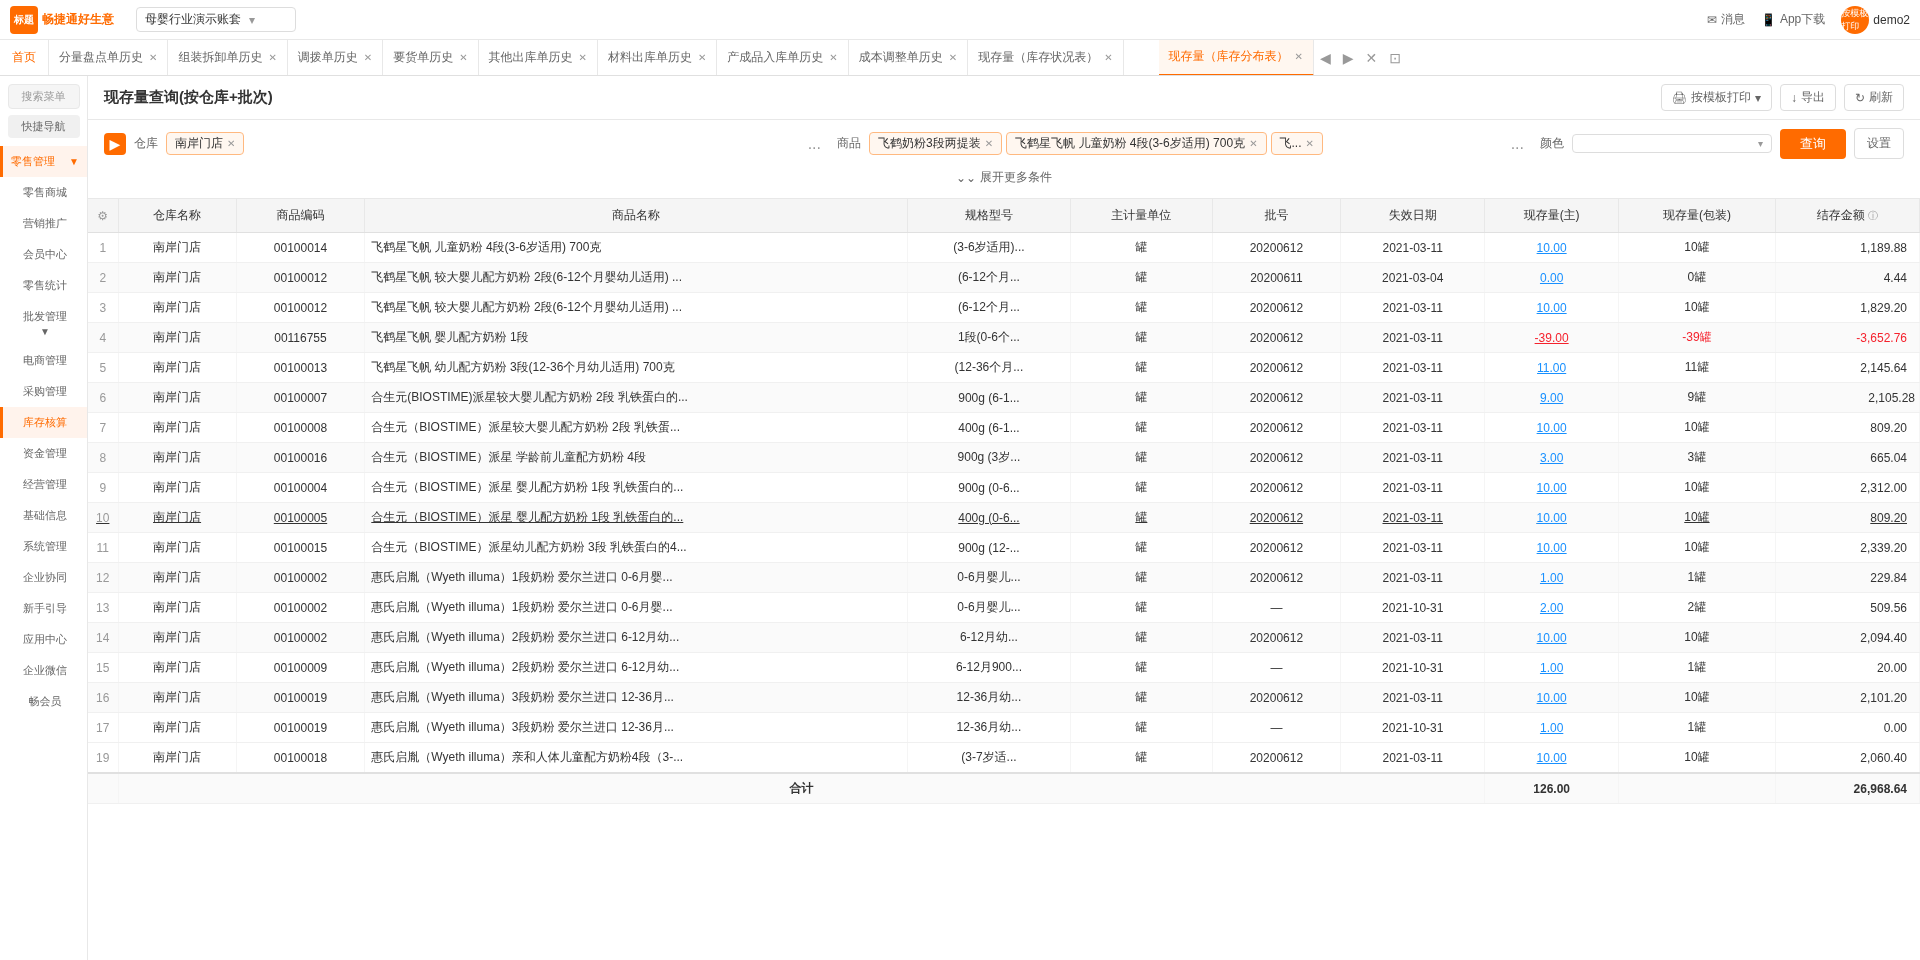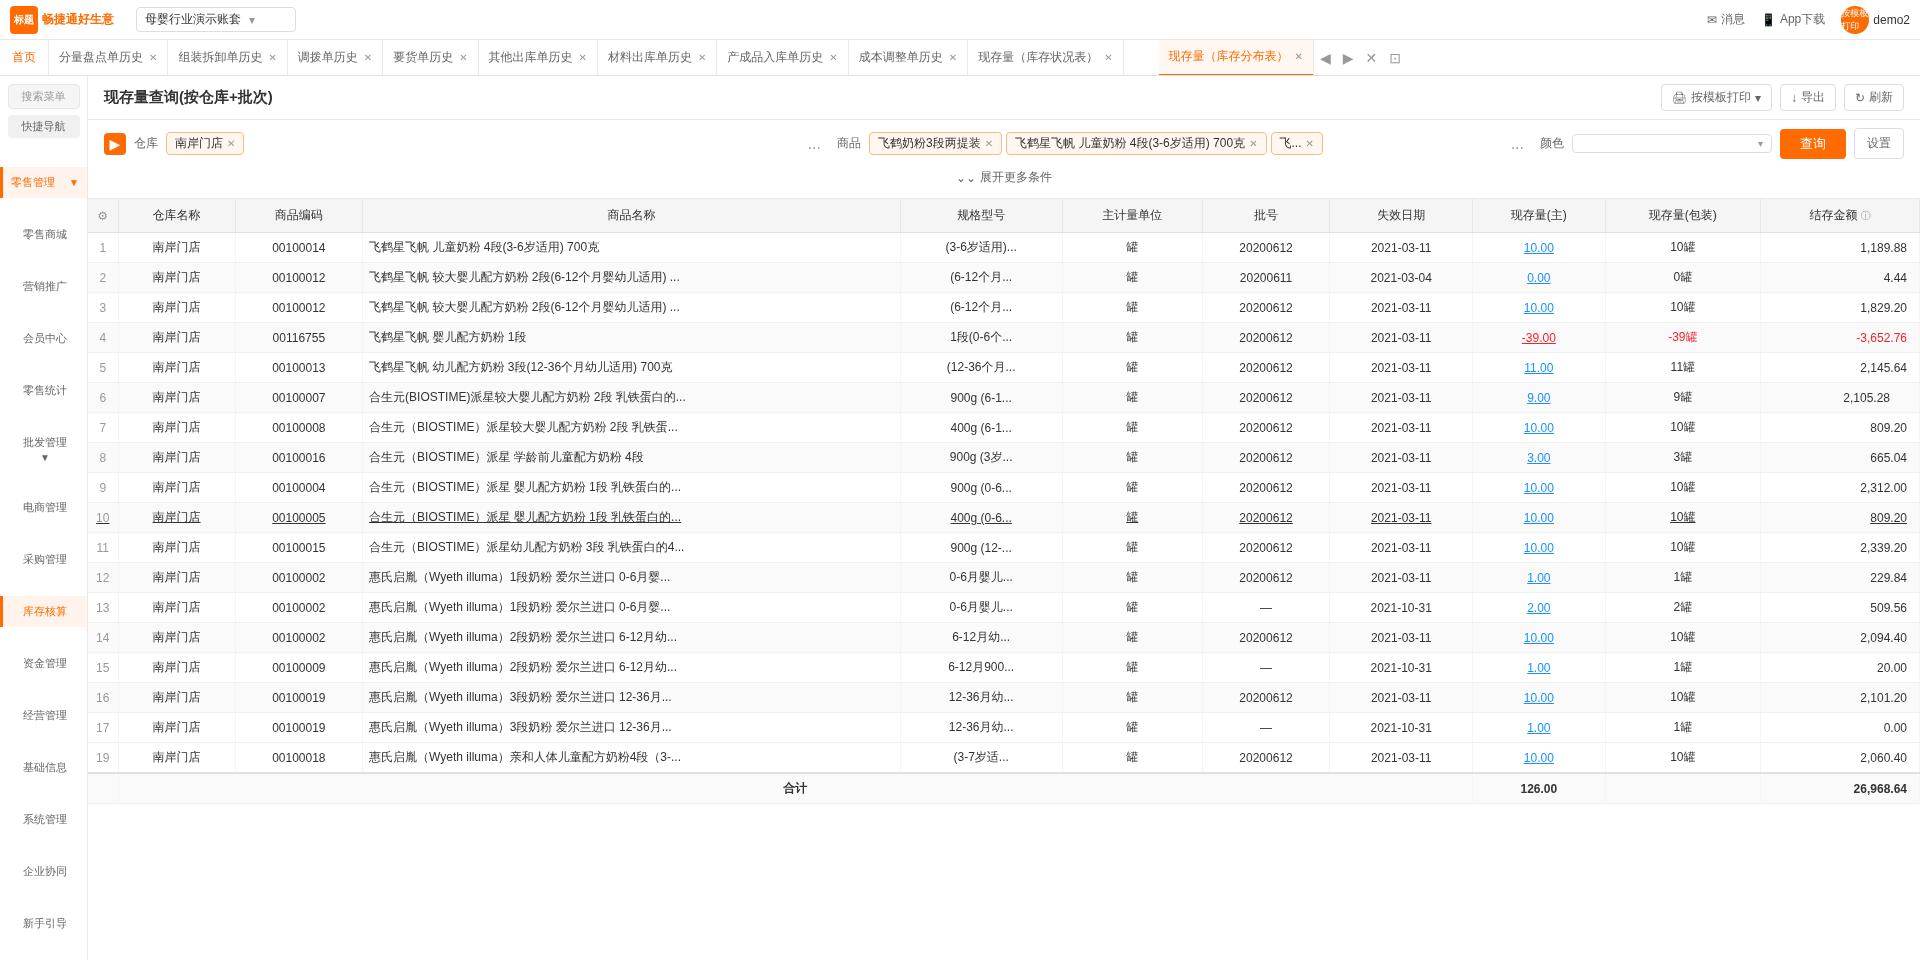--- a/index.html
+++ b/index.html
@@ -22,21 +22,21 @@
     .tab-close { color: #999; font-size: 10px; cursor: pointer; margin-left: 2px; }
     .tab-nav-btn { padding: 0 6px; color: #999; cursor: pointer; display: flex; align-items: center; font-size: 14px; }
 
     
     .main-layout { display: flex; height: calc(960px - 76px); }
 
     
     .sidebar { width: 88px; background: #fff; border-right: 1px solid #e8e8e8; display: flex; flex-direction: column; align-items: center; padding-top: 8px; flex-shrink: 0; }
     .sidebar-search { width: 72px; background: #f5f5f5; border: 1px solid #e8e8e8; border-radius: 4px; padding: 4px 6px; font-size: 11px; color: #999; margin-bottom: 6px; cursor: pointer; text-align: center; }
     .sidebar-nav { width: 72px; background: #f0f0f0; border-radius: 4px; padding: 4px 6px; font-size: 11px; color: #666; margin-bottom: 8px; text-align: center; cursor: pointer; }
-    .sidebar-item { width: 100%; padding: 8px 0; display: flex; flex-direction: column; align-items: center; cursor: pointer; color: #666; font-size: 11px; gap: 2px; border-left: 3px solid transparent; margin-top: 21px; }
+    .sidebar-item { width: 100%; padding: 8px 0; display: flex; flex-direction: column; align-items: center; cursor: pointer; color: #666; font-size: 11px; gap: 2px; border-left: 3px solid transparent; }
     .sidebar-item.active { color: #ff6b00; background: #fff7f0; border-left: 3px solid #ff6b00; }
 
     
     .content { flex: 1; overflow: hidden; display: flex; flex-direction: column; background: #f5f5f5; }
     
     
     .page-header { background: #fff; padding: 8px 16px; display: flex; align-items: center; justify-content: space-between; border-bottom: 1px solid #e8e8e8; }
     .page-title { font-size: 15px; font-weight: 600; color: #333; }
     .page-actions { display: flex; align-items: center; gap: 8px; }
     .btn-template { display: flex; align-items: center; gap: 4px; border: 1px solid #ddd; background: #fff; padding: 4px 10px; border-radius: 4px; cursor: pointer; font-size: 12px; color: #666; }
@@ -383,21 +383,21 @@
     <td style="text-align:center; color:#999;">6</td>
     <td>南岸门店</td>
     <td>00100007</td>
     <td class="td-left" style="max-width:280px; overflow:hidden; text-overflow:ellipsis;">合生元(BIOSTIME)派星较大婴儿配方奶粉 2段 乳铁蛋白的...</td>
     <td>900g (6-1...</td>
     <td>罐</td>
     <td>20200612</td>
     <td>2021-03-11</td>
     <td class="td-link">9.00</td>
     <td class="">9罐</td>
-    <td class="" style="text-align:right; padding-right:29px;">2,105.28</td>
+    <td class="" style="text-align:right; padding-right:4px;">2,105.28</td>
   </tr>
             <tr style="background: rgb(255, 255, 255);">
     <td style="text-align:center; color:#999;">7</td>
     <td>南岸门店</td>
     <td>00100008</td>
     <td class="td-left" style="max-width:280px; overflow:hidden; text-overflow:ellipsis;">合生元（BIOSTIME）派星较大婴儿配方奶粉 2段 乳铁蛋...</td>
     <td>400g (6-1...</td>
     <td>罐</td>
     <td>20200612</td>
     <td>2021-03-11</td>

